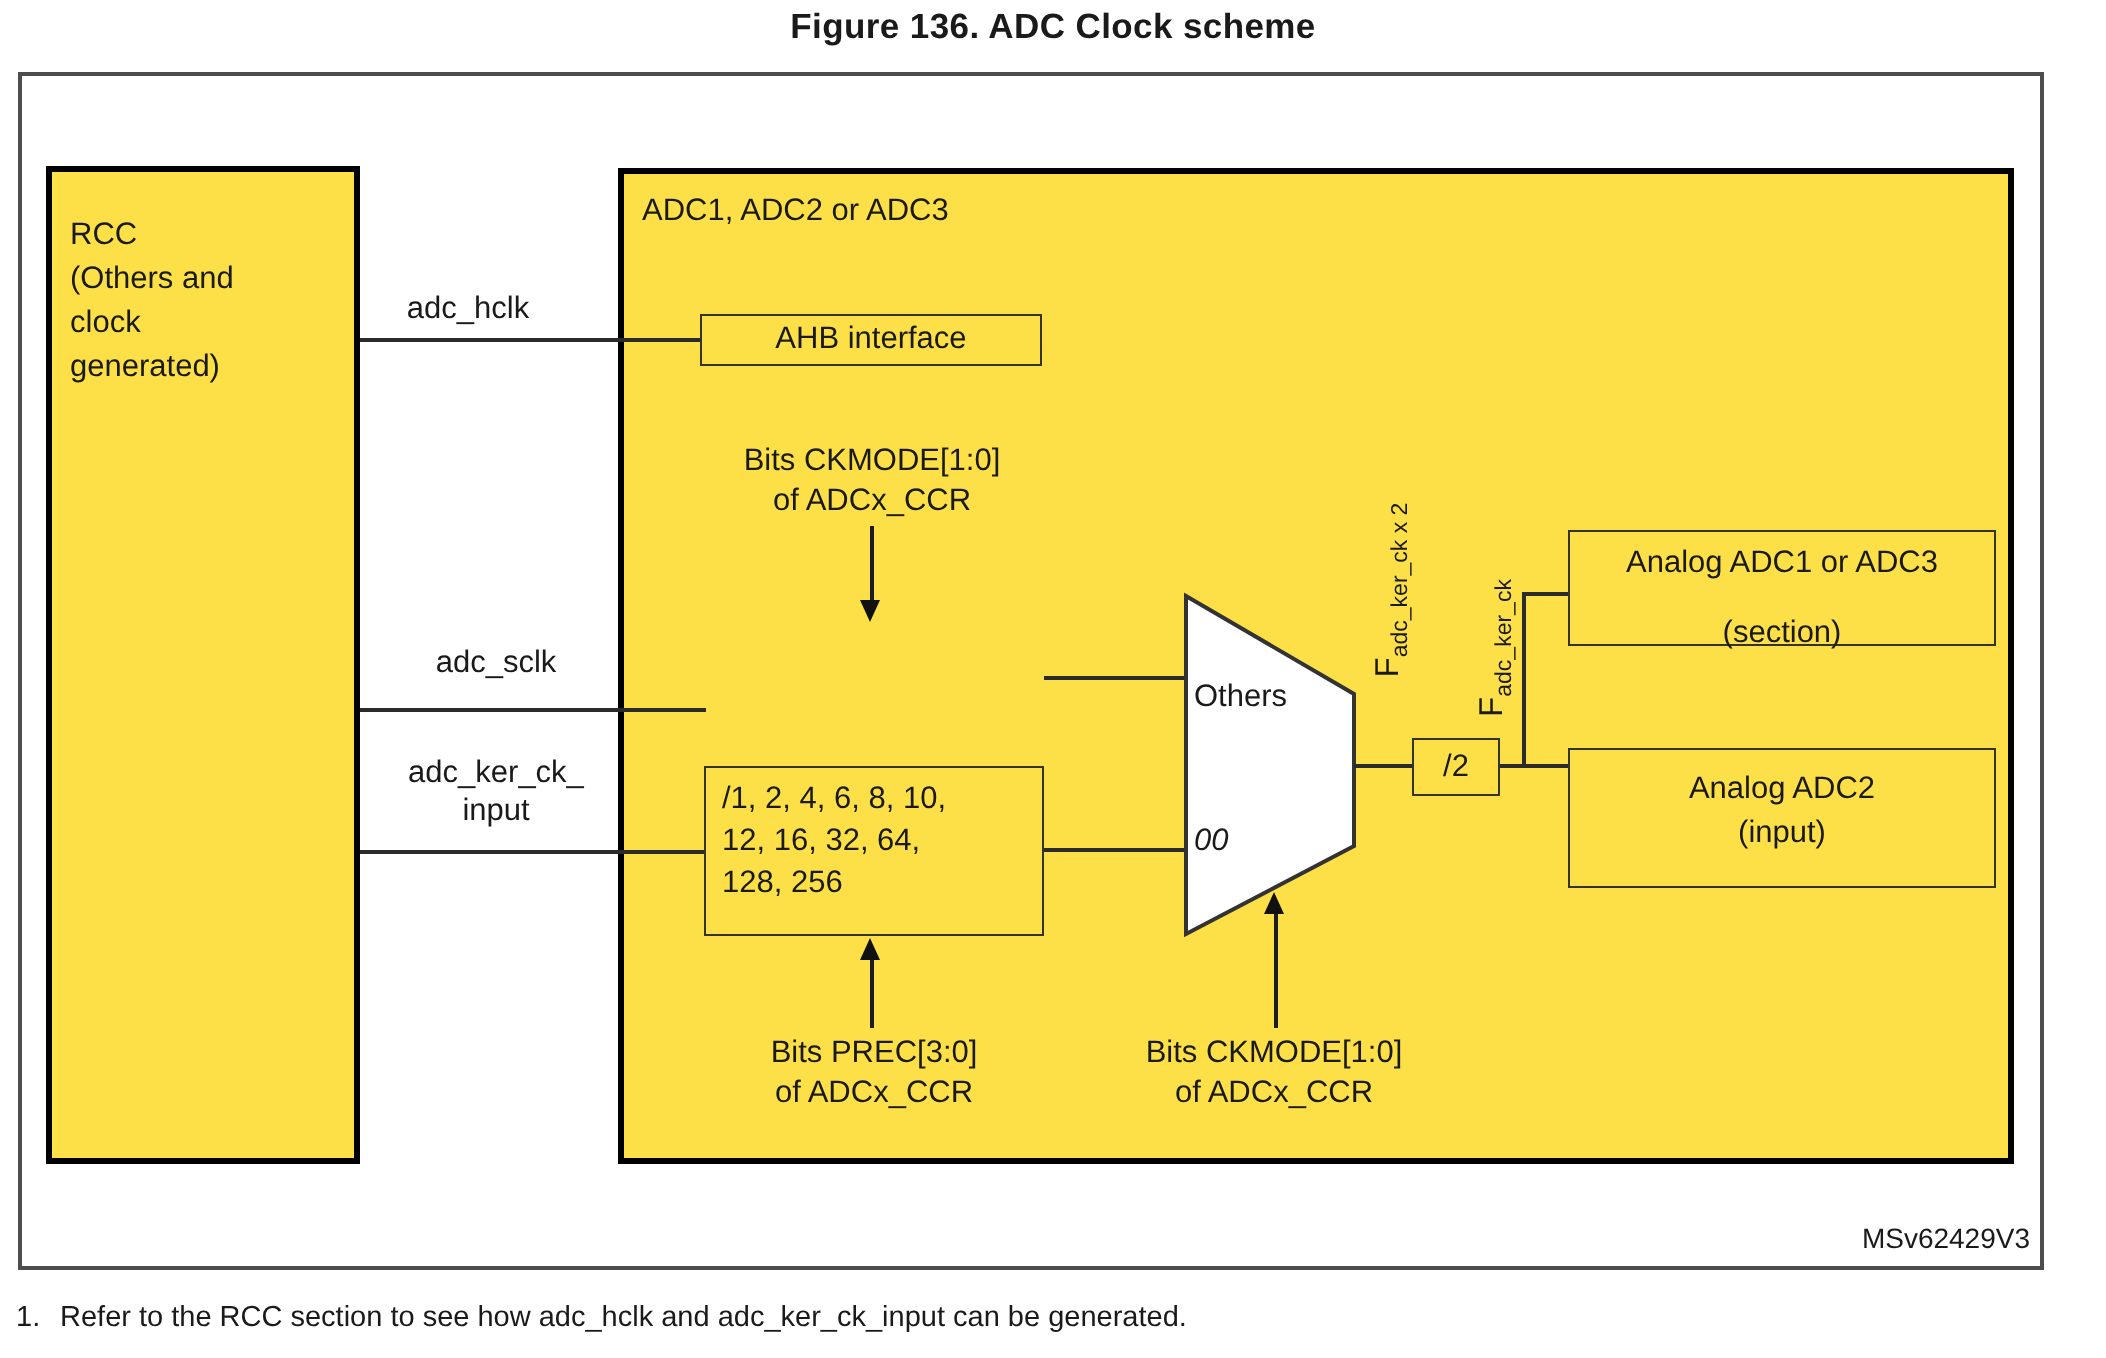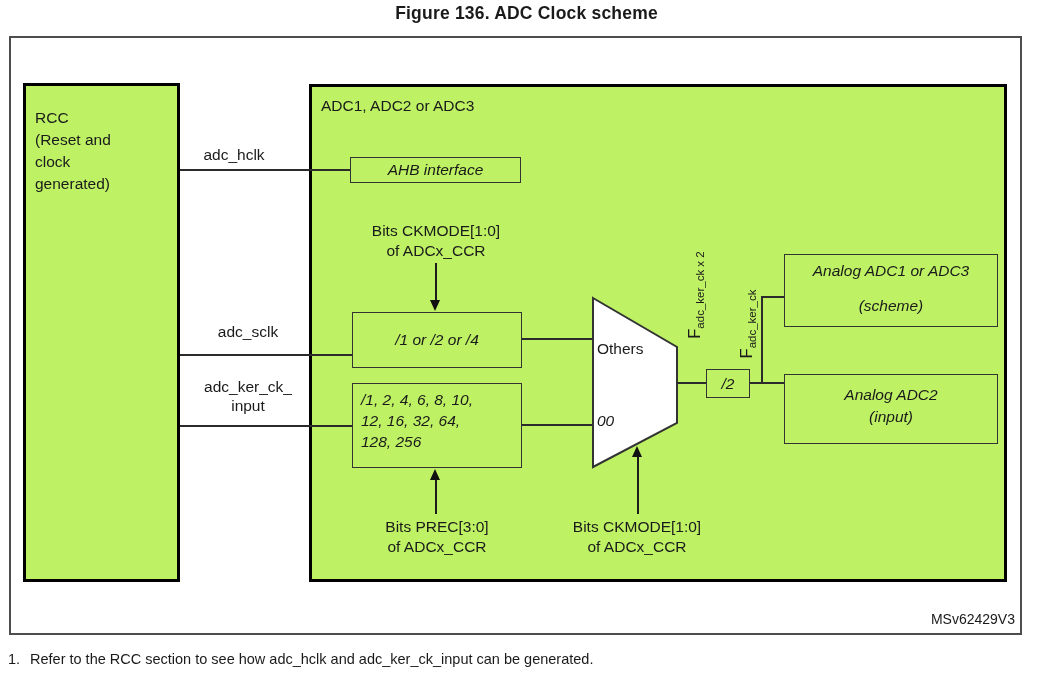--- a/index.html
+++ b/index.html
@@ -8,21 +8,21 @@
     font-family:"Liberation Sans",sans-serif;color:#1a1a1a;overflow:hidden;
   }
   .fig-title{
     position:absolute;left:0;top:3px;width:1053px;text-align:center;
     font-size:17.5px;font-weight:bold;letter-spacing:.2px;
   }
   .outer{
     position:absolute;left:9px;top:36px;width:1013px;height:599px;
     border:2px solid #4d4d4d;box-sizing:border-box;background:#fff;
   }
-  .box{position:absolute;box-sizing:border-box;background:#bef264;font-style:italic;}
+  .box{position:absolute;box-sizing:border-box;background:#fde047;}
   .thick{border:3px solid #000;}
   .thin{border:1.5px solid #333;}
   .lbl{position:absolute;font-size:15.5px;line-height:19px;}
   .center{text-align:center;}
   .hl{position:absolute;height:1.6px;background:#2b2b2b;}
   .vl{position:absolute;width:1.6px;background:#2b2b2b;}
   .flexc{display:flex;align-items:center;justify-content:center;font-size:15.5px;}
   .arrow-shaft{position:absolute;width:1.8px;background:#1c1c1c;}
   .ah-down{position:absolute;width:0;height:0;border-left:5.5px solid transparent;
     border-right:5.5px solid transparent;border-top:11px solid #111;}
@@ -42,21 +42,21 @@
 
 <div class="page">
 
   <div class="fig-title">Figure 136. ADC Clock scheme</div>
 
   <div class="outer"></div>
 
   <div class="box thick" style="left:23px;top:83px;width:157px;height:499px;"></div>
   <div class="lbl" style="left:35px;top:107px;width:140px;line-height:22px;">
     <div>RCC</div>
-    <div>(Reset and</div>
+    <div>(Others and</div>
     <div>clock</div>
     <div>generated)</div>
   </div>
 
   <div class="box thick" style="left:309px;top:84px;width:698px;height:498px;"></div>
   <div class="lbl" style="left:321px;top:96px;">ADC1, ADC2 or ADC3</div>
 
   <div class="hl" style="left:180px;top:169px;width:171px;"></div>
   <div class="lbl center" style="left:180px;top:145px;width:108px;">adc_hclk</div>
 
@@ -73,23 +73,20 @@
     <span>AHB interface</span>
   </div>
 
   <div class="lbl center" style="left:336px;top:221px;width:200px;line-height:19.5px;">
     <div>Bits CKMODE[1:0]</div>
     <div>of ADCx_CCR</div>
   </div>
   <div class="arrow-shaft" style="left:435px;top:263px;height:39px;"></div>
   <div class="ah-down" style="left:430px;top:300px;"></div>
 
-  <div class="box thin flexc" style="left:352px;top:312px;width:170px;height:56px;">
-    <span>/1 or /2 or /4</span>
-  </div>
 
   <div class="box thin" style="left:352px;top:383px;width:170px;height:85px;">
     <div class="lbl" style="left:8px;top:5px;line-height:21px;">
       <div>/1, 2, 4, 6, 8, 10,</div>
       <div>12, 16, 32, 64,</div>
       <div>128, 256</div>
     </div>
   </div>
 
   <div class="arrow-shaft" style="left:435px;top:479px;height:35px;"></div>
@@ -123,23 +120,23 @@
   <div class="vl" style="left:761px;top:296px;height:87px;"></div>
   <div class="hl" style="left:761px;top:296px;width:23px;"></div>
 
   <div class="rot" style="left:634px;top:284px;width:120px;">
     <span>F</span><sub>adc_ker_ck x 2</sub>
   </div>
   <div class="rot" style="left:686px;top:313px;width:120px;">
     <span>F</span><sub>adc_ker_ck</sub>
   </div>
 
-  <div class="box thin" style="left:784px;top:254px;width:214px;height:73px;">
+  <div class="box thin" style="left:784px;top:265px;width:214px;height:58px;">
     <div class="lbl center" style="left:0;top:6px;width:100%;">Analog ADC1 or ADC3</div>
-    <div class="lbl center" style="left:0;top:41px;width:100%;">(scheme)</div>
+    <div class="lbl center" style="left:0;top:41px;width:100%;">(section)</div>
   </div>
 
   <div class="box thin" style="left:784px;top:374px;width:214px;height:70px;">
     <div class="lbl center" style="left:0;top:10px;width:100%;">Analog ADC2</div>
     <div class="lbl center" style="left:0;top:32px;width:100%;">(input)</div>
   </div>
 
   <div class="watermark">MSv62429V3</div>
   <div class="footnote" style="left:8px;">1.</div>
   <div class="footnote" style="left:30px;">Refer to the RCC section to see how adc_hclk and adc_ker_ck_input can be generated.</div>

